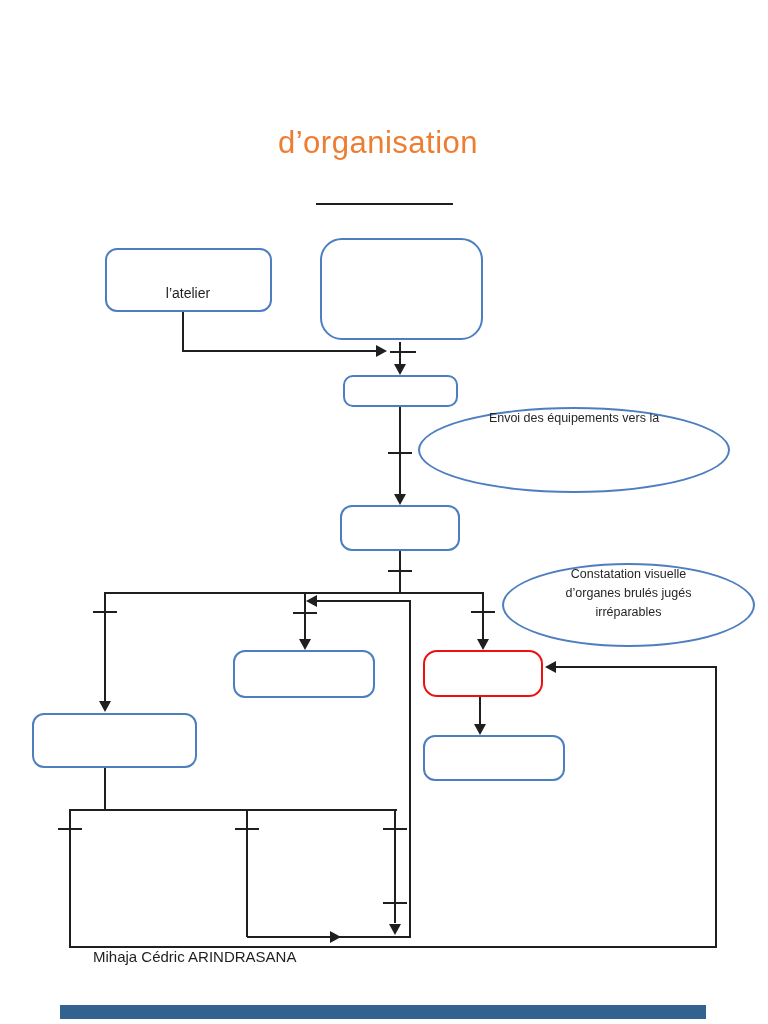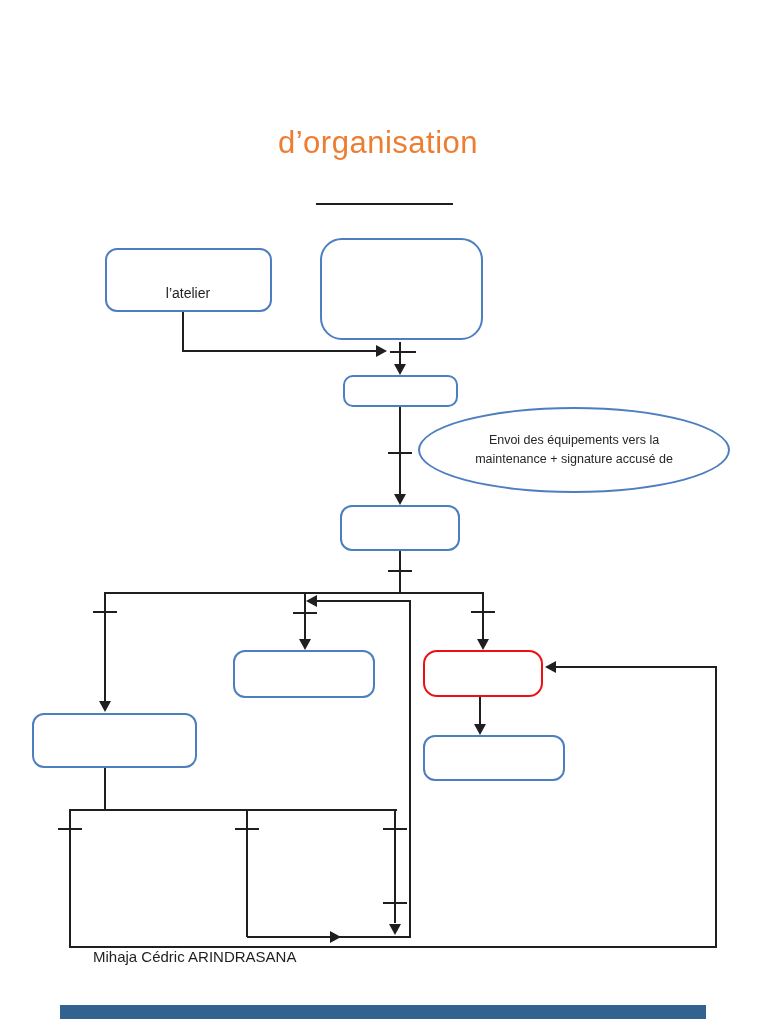--- a/index.html
+++ b/index.html
@@ -3,21 +3,21 @@
 <meta charset="utf-8">
 <style>
   html,body{margin:0;padding:0;background:#ffffff;}
   #page{position:relative;width:768px;height:1024px;background:#ffffff;overflow:hidden;
         font-family:"Liberation Sans","DejaVu Sans",sans-serif;}
   .line{position:absolute;background:#1f1f1f;}
   .tick{position:absolute;background:#1f1f1f;height:2px;width:24px;}
   .box{position:absolute;background:#fff;border:2px solid #4d7ebf;border-radius:12px;box-sizing:border-box;}
   .box.red{border-color:#ee1010;border-radius:14px;}
   .ellipse{position:absolute;background:#fff;border:2px solid #4d7ebf;border-radius:50%;
-           display:flex;align-items:center;justify-content:center;text-align:center;box-sizing:border-box;}
+           display:flex;align-items:flex-start;justify-content:center;text-align:center;box-sizing:border-box;}
   .ellipse .txt{font-size:12.5px;line-height:19px;color:#262626;}
   .arr{position:absolute;width:0;height:0;}
   .arr.down{border-left:6px solid transparent;border-right:6px solid transparent;border-top:11px solid #1f1f1f;}
   .arr.right{border-top:6px solid transparent;border-bottom:6px solid transparent;border-left:11px solid #1f1f1f;}
   .arr.left{border-top:6px solid transparent;border-bottom:6px solid transparent;border-right:11px solid #1f1f1f;}
   #title{position:absolute;left:0;top:125px;width:756px;text-align:center;
          font-size:31px;color:#ED7D31;letter-spacing:0.5px;}
   #title-underline{position:absolute;left:316px;top:203px;width:137px;height:2px;background:#1f1f1f;}
   #box-atelier-label{position:absolute;left:106px;top:285px;width:164px;text-align:center;
                      font-size:14px;color:#1f1f1f;}
@@ -83,20 +83,26 @@
   <div class="box" style="left:343px;top:375px;width:115px;height:32px;border-radius:10px;"></div>
   <div class="box" style="left:340px;top:505px;width:120px;height:46px;"></div>
   <div class="box" style="left:233px;top:650px;width:142px;height:48px;"></div>
   <div class="box red" style="left:423px;top:650px;width:120px;height:47px;"></div>
   <div class="box" style="left:32px;top:713px;width:165px;height:55px;"></div>
   <div class="box" style="left:423px;top:735px;width:142px;height:46px;"></div>
 
   <div class="ellipse" style="left:418px;top:407px;width:312px;height:86px;">
     <div class="txt">
       <div>Envoi des équipements vers la</div>
-      <div>maintenance + signature accusé de</div>
+    </div>
+  </div>
+  <div class="ellipse" style="left:502px;top:563px;width:253px;height:84px;">
+    <div class="txt">
+      <div>Constatation visuelle</div>
+      <div>d’organes brulés jugés</div>
+      <div>irréparables</div>
     </div>
   </div>
 
   <div id="footer-author">Mihaja Cédric ARINDRASANA</div>
   <div id="bottom-bar"></div>
 
 </div>
 
 </body></html>

